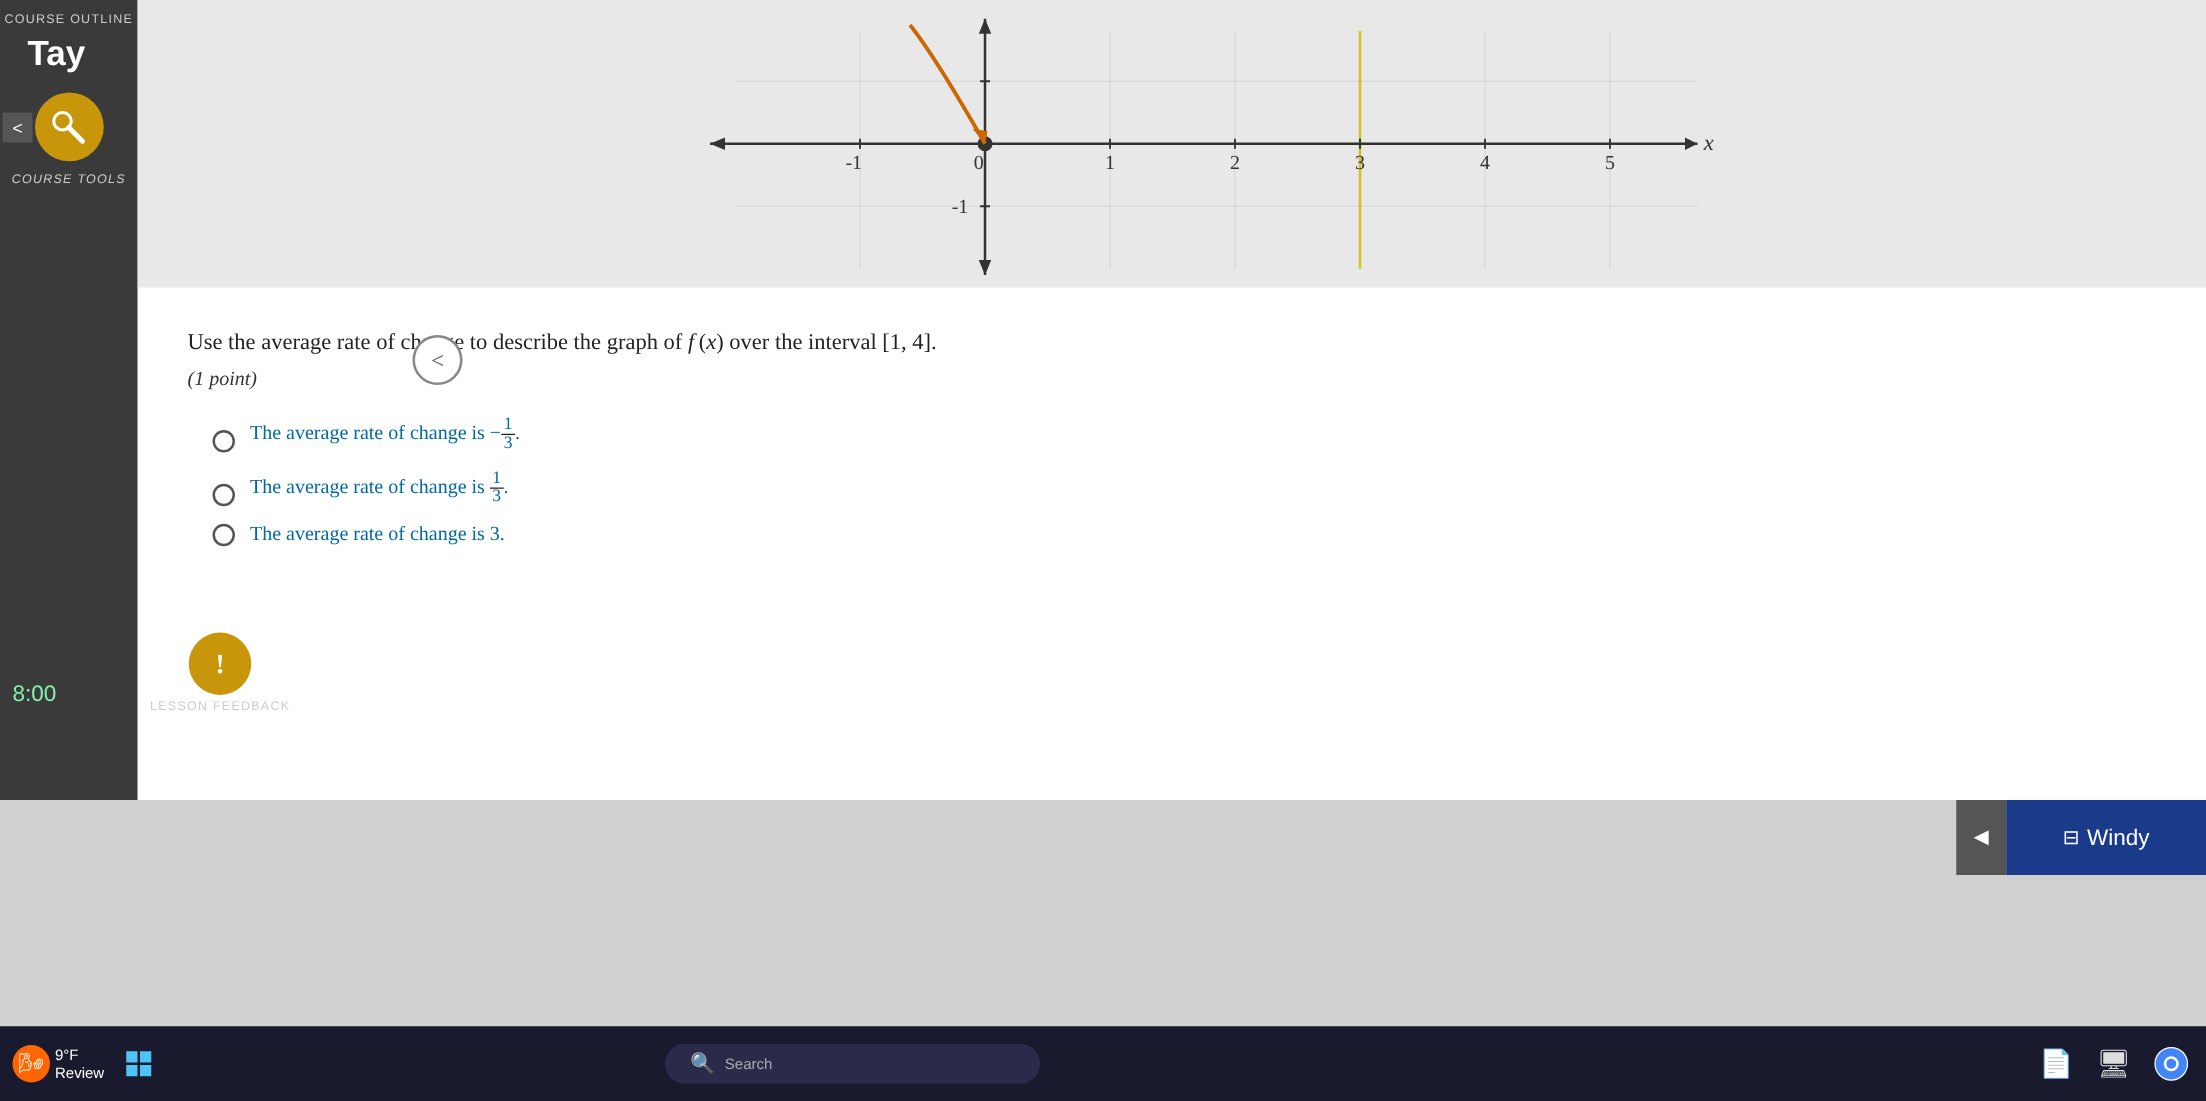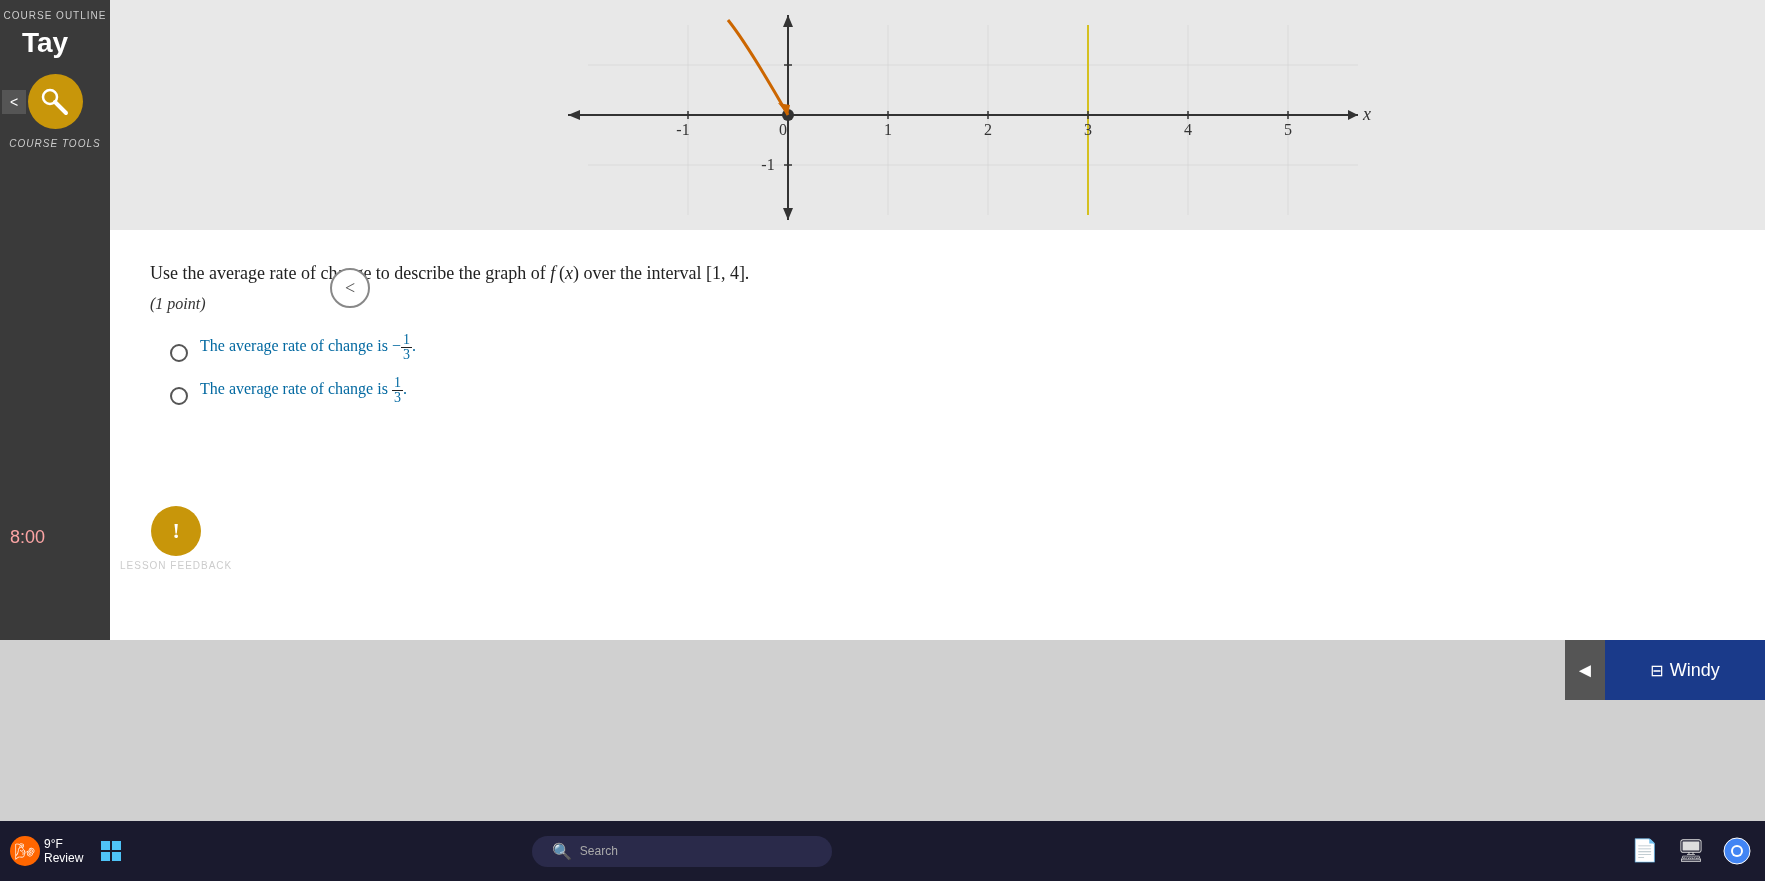--- a/index.html
+++ b/index.html
@@ -460,33 +460,39 @@
       <div class="answer-option">
         <div class="radio-btn"></div>
         <span>
           The average rate of change is <span class="fraction">
               <span class="num">1</span>
               <span class="den">3</span>
             </span>.
         </span>
       </div>
 
+      <div class="answer-option">
+        <div class="radio-btn"></div>
+        <span>
+          The average rate of change is 3.
+        </span>
+      </div>
 
     </div>
   </div>
 </div>
 
 <div style="position:absolute; left:120px; bottom:310px; display:flex; flex-direction:column; align-items:center;">
   <div class="feedback-icon">
     <span>!</span>
   </div>
   <span class="lesson-feedback-label">LESSON FEEDBACK</span>
 </div>
 
-<div class="time-text" style="position:absolute; left:10px; bottom:333px; color:#fca5a5; font-size:18px; font-family:Arial,sans-serif;">8:00</div>
+<div class="time-text" style="position:absolute; left:10px; bottom:315px; color:#86efac; font-size:18px; font-family:Arial,sans-serif;">8:00</div>
 
 <div class="bottom-panel"></div>
 
 <div class="arrow-left-btn">
   <span>◄</span>
 </div>
 
 <div class="review-btn">
   <span style="font-size:16px;">⊟</span>
   <span>Windy</span>

